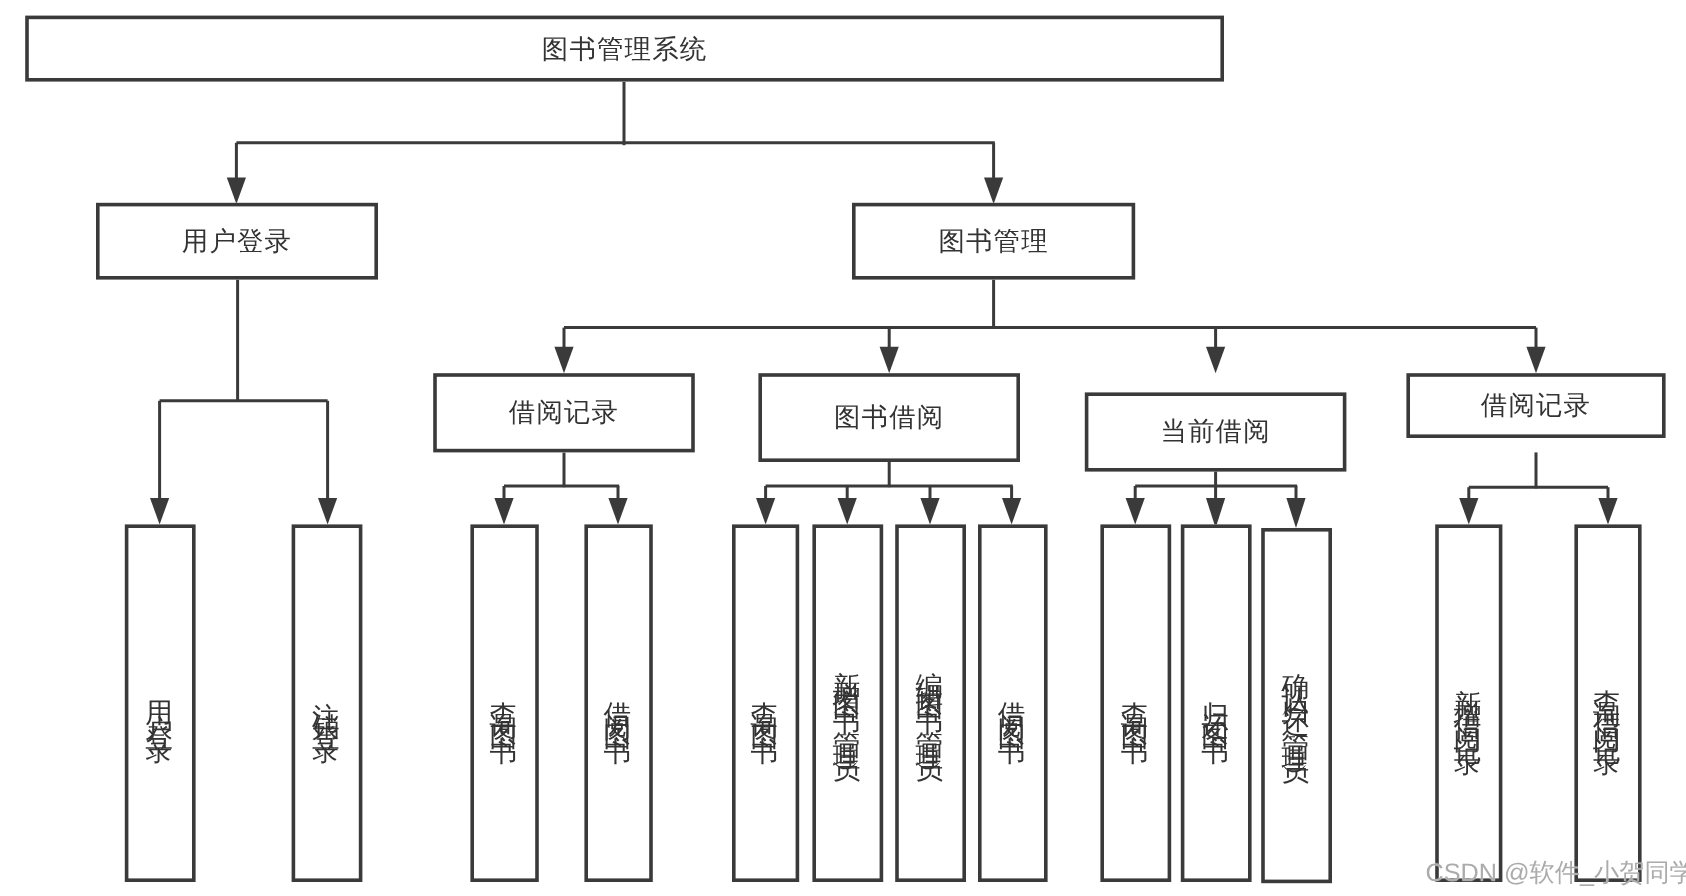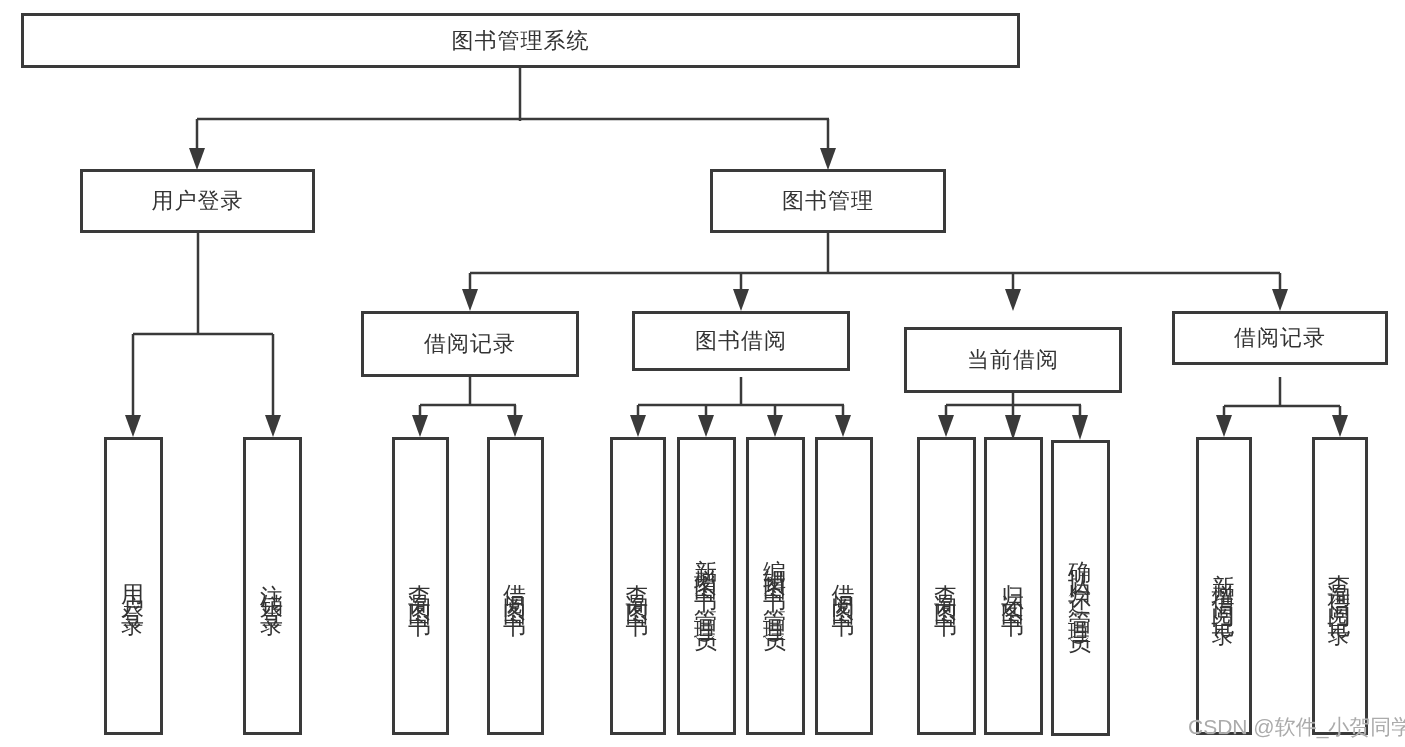--- a/index.html
+++ b/index.html
@@ -135,21 +135,21 @@
   <div class="box hbox" style="left:80px; top:169px; width:235px; height:64px;">
     <span>用户登录</span>
   </div>
   <div class="box hbox" style="left:710px; top:169px; width:236px; height:64px;">
     <span>图书管理</span>
   </div>
 
   <div class="box hbox" style="left:361px; top:311px; width:218px; height:66px;">
     <span>借阅记录</span>
   </div>
-  <div class="box hbox" style="left:632px; top:311px; width:218px; height:60px;">
+  <div class="box hbox" style="left:632px; top:311px; width:218px; height:74px;">
     <span>图书借阅</span>
   </div>
   <div class="box hbox" style="left:904px; top:311px; width:218px; height:66px;margin-top:16px;">
     <span>当前借阅</span>
   </div>
   <div class="box hbox" style="left:1172px; top:311px; width:216px; height:54px;">
     <span>借阅记录</span>
   </div>
 
   <div class="box leaf" style="left:104px; top:437px; width:59px; height:298px;">

